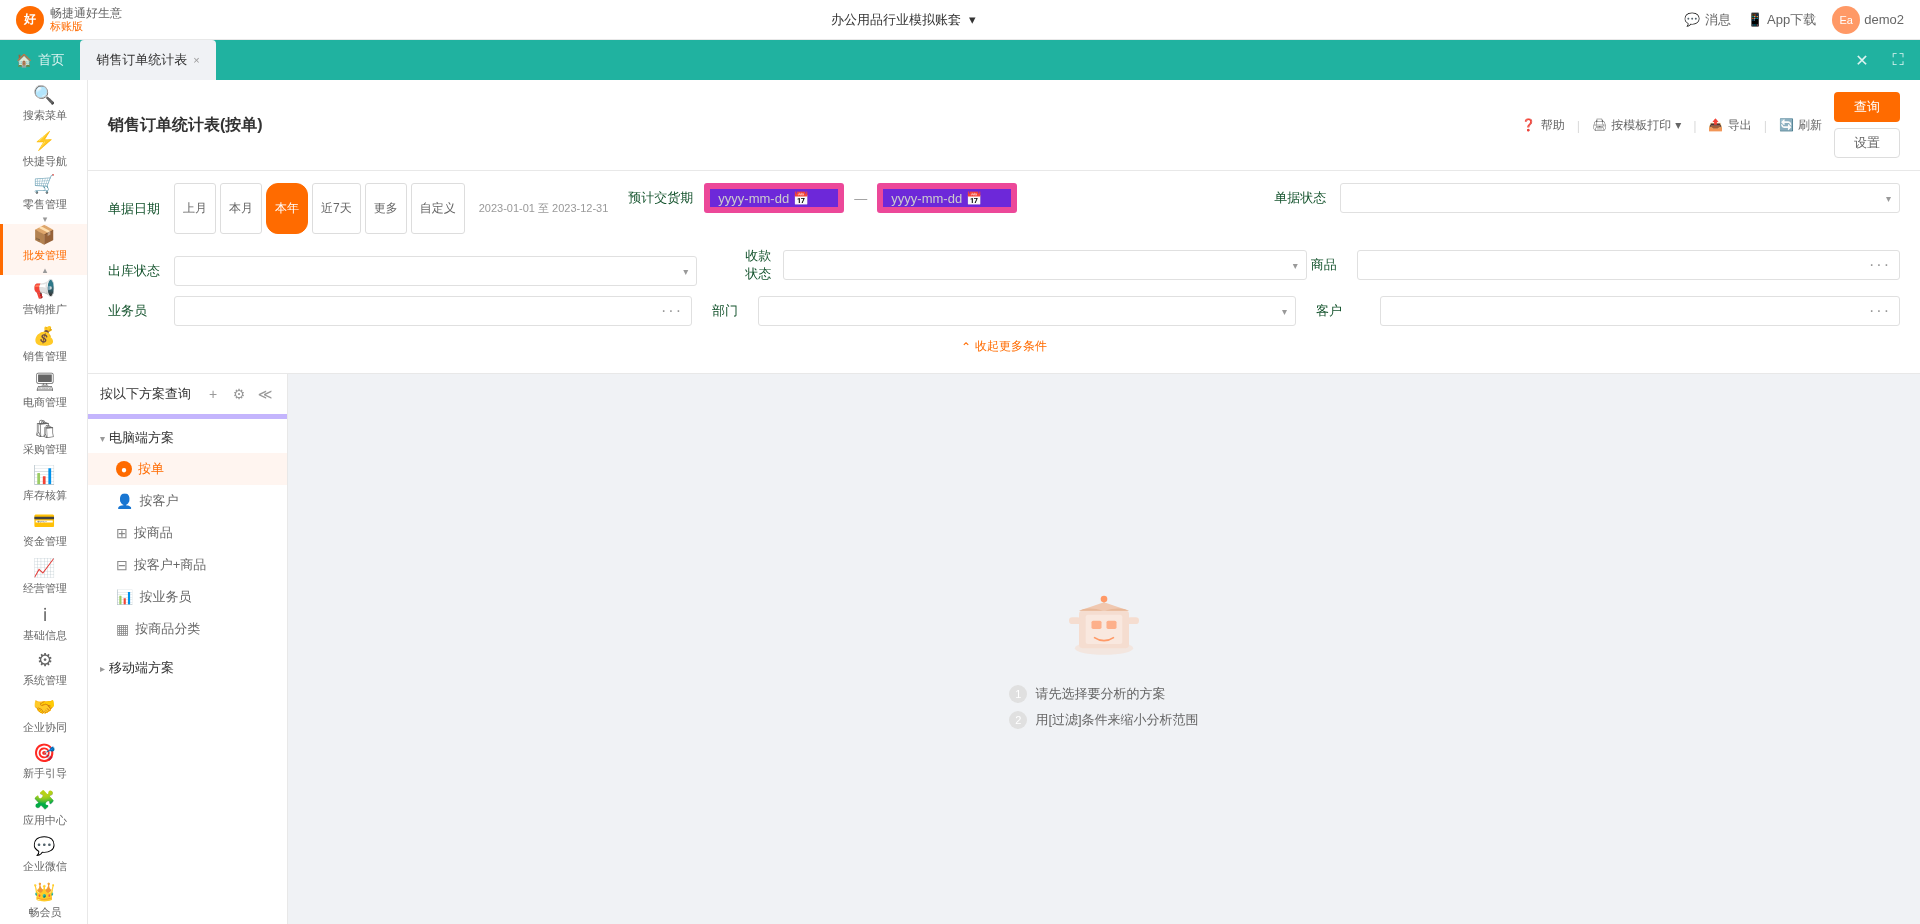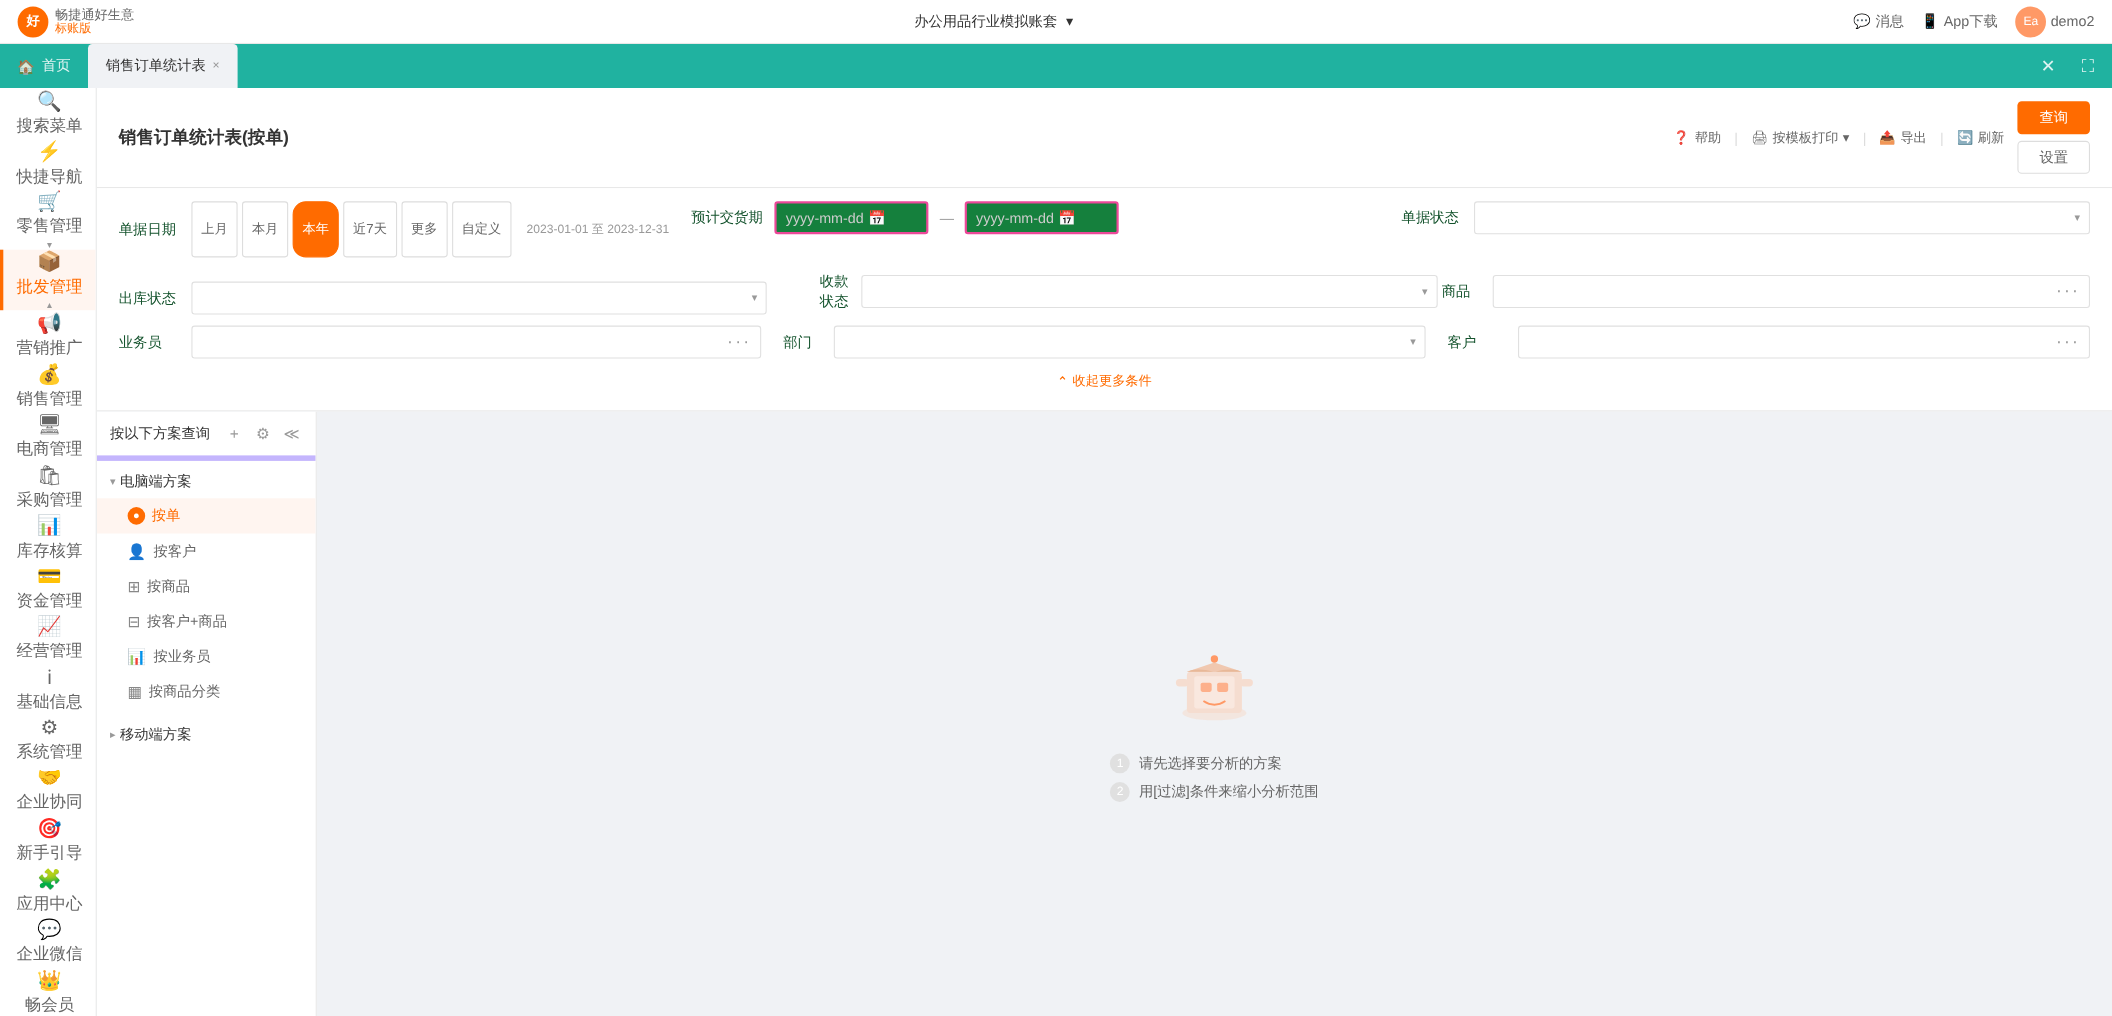--- a/index.html
+++ b/index.html
@@ -27,21 +27,21 @@
     .tabbar-icon-btn { color: rgba(255,255,255,0.85); font-size: 16px; cursor: pointer; width: 28px; height: 28px; display: flex; align-items: center; justify-content: center; }
 
     
     .main-layout { display: flex; flex: 1; overflow: hidden; }
 
     
     .sidebar { width: 88px; background: #fff; border-right: 1px solid #e8e8e8; display: flex; flex-direction: column; flex-shrink: 0; overflow-y: auto; }
     .sidebar-item { height: 56px; display: flex; flex-direction: column; align-items: center; justify-content: center; cursor: pointer; font-size: 12px; color: #666; gap: 2px; border-left: 3px solid transparent; }
     .sidebar-item.active { color: #ff6b00; border-left-color: #ff6b00; background: #fff5f0; }
     .sidebar-item .si-icon { font-size: 18px; }
-    .sidebar-item .si-label { font-size: 15px; }
+    .sidebar-item .si-label { font-size: 11px; }
     .sidebar-item .si-arrow { font-size: 9px; color: #999; }
 
     
     .content-area { flex: 1; display: flex; flex-direction: column; overflow: hidden; background: #f0f2f5; }
 
     
     .page-header { background: #fff; padding: 12px 20px; display: flex; align-items: center; justify-content: space-between; border-bottom: 1px solid #e8e8e8; flex-shrink: 0; }
     .page-title { font-size: 16px; font-weight: 600; color: #333; }
     .page-actions { display: flex; align-items: center; gap: 12px; }
     .action-btn { display: flex; align-items: center; gap: 4px; color: #666; font-size: 12px; cursor: pointer; }
@@ -54,21 +54,21 @@
     .date-btn { padding: 16px 8px; border: 1px solid #ddd; border-radius: 3px; font-size: 12px; cursor: pointer; color: #666; background: #fff; }
     .date-btn.active { background: #ff6b00; border-color: #ff6b00; color: #fff; border-radius: 12px; }
     .date-range-text { font-size: 11px; color: #999; margin-left: 8px; }
 
     .filter-row { display: flex; align-items: center; gap: 0; flex-wrap: nowrap; width: 100%; }
     .filter-select { flex: 1; height: 30px; border: 1px solid #e0e0e0; border-radius: 3px; padding: 0 8px; font-size: 13px; color: #333; background: #fff; display: flex; align-items: center; justify-content: space-between; cursor: pointer; min-width: 0; }
     .filter-select .placeholder { color: #ccc; }
     .filter-select .arrow { color: #999; font-size: 10px; }
     .filter-select .dots { color: #999; font-size: 16px; letter-spacing: 2px; }
 
-    .filter-date-input { flex: 1; height: 30px; border: 2px solid #ec4899; border-radius: 3px; padding: 0 8px; font-size: 13px; color: #ccc; background: #15803d; display: flex; align-items: center; gap: 4px; cursor: pointer; }
+    .filter-date-input { flex: 1; height: 30px; border: 6px solid #ec4899; border-radius: 3px; padding: 0 8px; font-size: 13px; color: #ccc; background: #6d28d9; display: flex; align-items: center; gap: 4px; cursor: pointer; }
     .date-separator { color: #999; padding: 0 4px; }
 
     .filter-collapse { text-align: center; padding: 6px 0; color: #ff6b00; font-size: 12px; cursor: pointer; display: flex; align-items: center; justify-content: center; gap: 4px; }
 
     
     .inner-layout { display: flex; flex: 1; overflow: hidden; }
     .scheme-panel { width: 200px; background: #fff; border-right: 1px solid #e8e8e8; flex-shrink: 0; overflow-y: auto; }
     .scheme-header { display: flex; align-items: center; justify-content: space-between; padding: 10px 12px; border-bottom: 5px solid #c4b5fd; }
     .scheme-title { font-size: 13px; color: #333; }
     .scheme-actions { display: flex; align-items: center; gap: 6px; }

